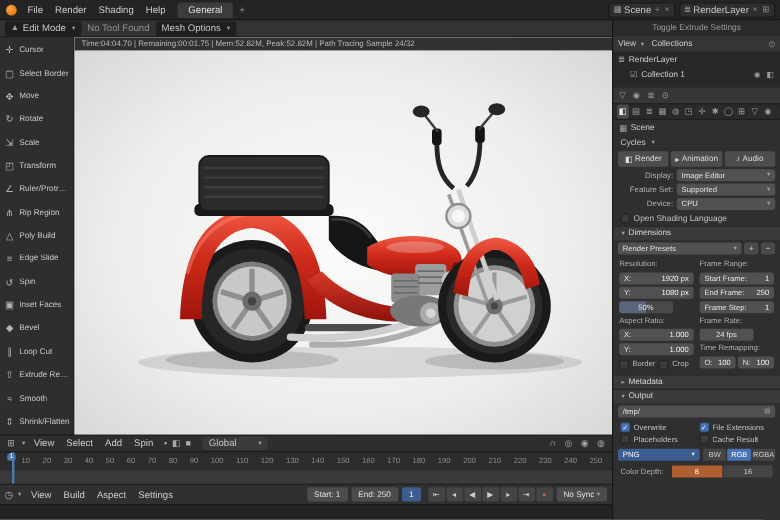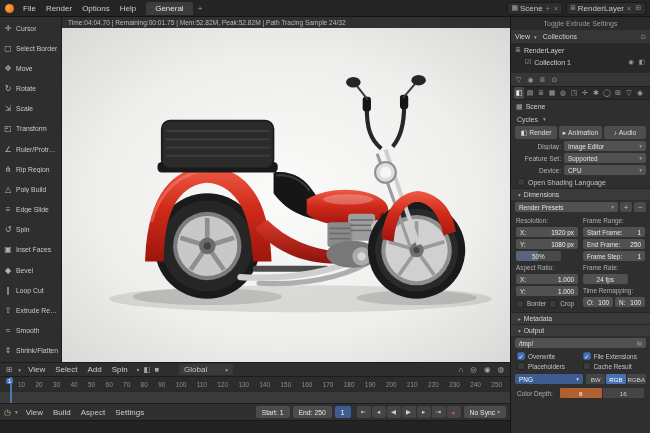--- a/index.html
+++ b/index.html
@@ -32,21 +32,21 @@
   .tool{flex:1;display:flex;align-items:center;gap:3px;padding:0 3px;color:#c9c9c9;min-height:0}
   .tico{width:10px;text-align:center;color:#b3b3b3;font-size:8px;flex:none}
   .tlabel{font-size:6.8px;white-space:nowrap;overflow:hidden;text-overflow:ellipsis}
 
   .viewport{flex:1;position:relative;overflow:hidden;background:#dcdcdc}
   .viewport svg{position:absolute;inset:0;width:100%;height:100%}
   .render-status{position:absolute;top:0;left:0;right:0;height:11px;background:rgba(24,24,24,.88);color:#b9b9b9;display:flex;align-items:center;padding:0 6px;font-size:6.6px;z-index:2}
 
   .viewport-footer{height:14px;background:#2e2e2e;border-top:1px solid #1b1b1b;display:flex;align-items:center;gap:2px;padding:0 4px;flex:none}
   .icon-btn{color:#a8a8a8;padding:0 2px;font-size:7.5px}
-  .orient-pill{display:flex;align-items:center;gap:16px;background:#3a3a3a;border-radius:2px;padding:1px 5px;margin-left:16px}
+  .orient-pill{display:flex;align-items:center;gap:16px;background:#3a3a3a;border-radius:2px;padding:1px 5px;margin-left:6px}
   .vf-right{margin-left:auto;display:flex;gap:3px;align-items:center}
 
   .ruler{height:15px;background:#2c2c2c;border-top:1px solid #1c1c1c;position:relative;display:flex;align-items:center;justify-content:space-between;padding:0 8px 0 18px;flex:none}
   .rnum{color:#8d8d8d;font-size:6.4px}
   .playhead{position:absolute;left:10px;top:0;bottom:-12px;width:2px;background:#4a7ab5;z-index:3}
   .ph-badge{position:absolute;left:-4px;top:1px;background:#4a7ab5;color:#fff;font-size:6px;border-radius:2px;padding:0 2px}
   .track{height:12px;background:#3a3a3a;border-top:1px solid #2a2a2a;position:relative;flex:none}
 
   .tl-controls{height:17px;background:#303030;border-top:1px solid #1d1d1d;display:flex;align-items:center;gap:3px;padding:0 4px;flex:none}
   .tlc-editor{display:flex;align-items:center;gap:2px;color:#b0b0b0}
@@ -123,21 +123,21 @@
 </head>
 <body>
 
 <div class="app">
 
   <div class="topbar">
     <span class="blogo"></span>
     <div class="menus">
         <div class="menu-item">File</div>
         <div class="menu-item">Render</div>
-        <div class="menu-item">Options</div>
+        <div class="menu-item">Shading</div>
         <div class="menu-item">Help</div>
       </div>
     <div class="ws-tab">General</div>
     <span class="ws-add">+</span>
     <div class="tb-right">
       <div class="pill">
         <span class="pico">▦</span>
         <span>Scene</span>
         <span class="px">+</span>
         <span class="px">×</span>
@@ -148,20 +148,32 @@
         <span class="px">×</span>
         <span class="px">⊞</span>
       </div>
     </div>
   </div>
 
   <div class="body">
 
     <div class="left-col">
 
+      <div class="toolheader">
+        <div class="mode-btn">
+          <span class="pico">▲</span>
+          <span>Edit Mode</span>
+          <span class="caret">▾</span>
+        </div>
+        <span class="dimtext">No Tool Found</span>
+        <div class="mode-btn">
+          <span>Mesh Options</span>
+          <span class="caret">▾</span>
+        </div>
+      </div>
 
       <div class="center">
         <div class="toolbar">
             <div class="tool">
               <div class="tico">✛</div>
               <div class="tlabel">Cursor</div>
             </div>
             <div class="tool">
               <div class="tico">▢</div>
               <div class="tlabel">Select Border</div>

